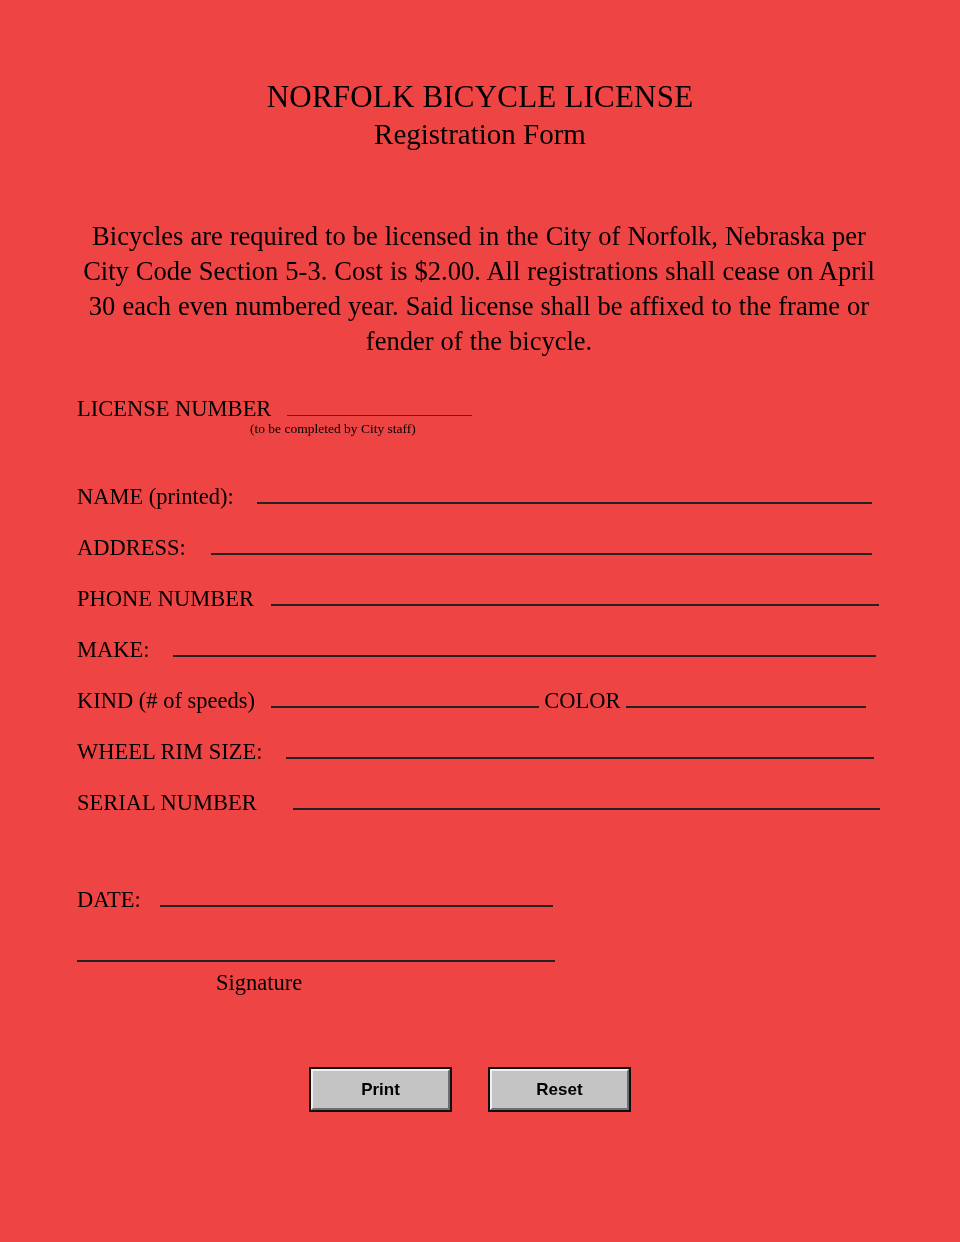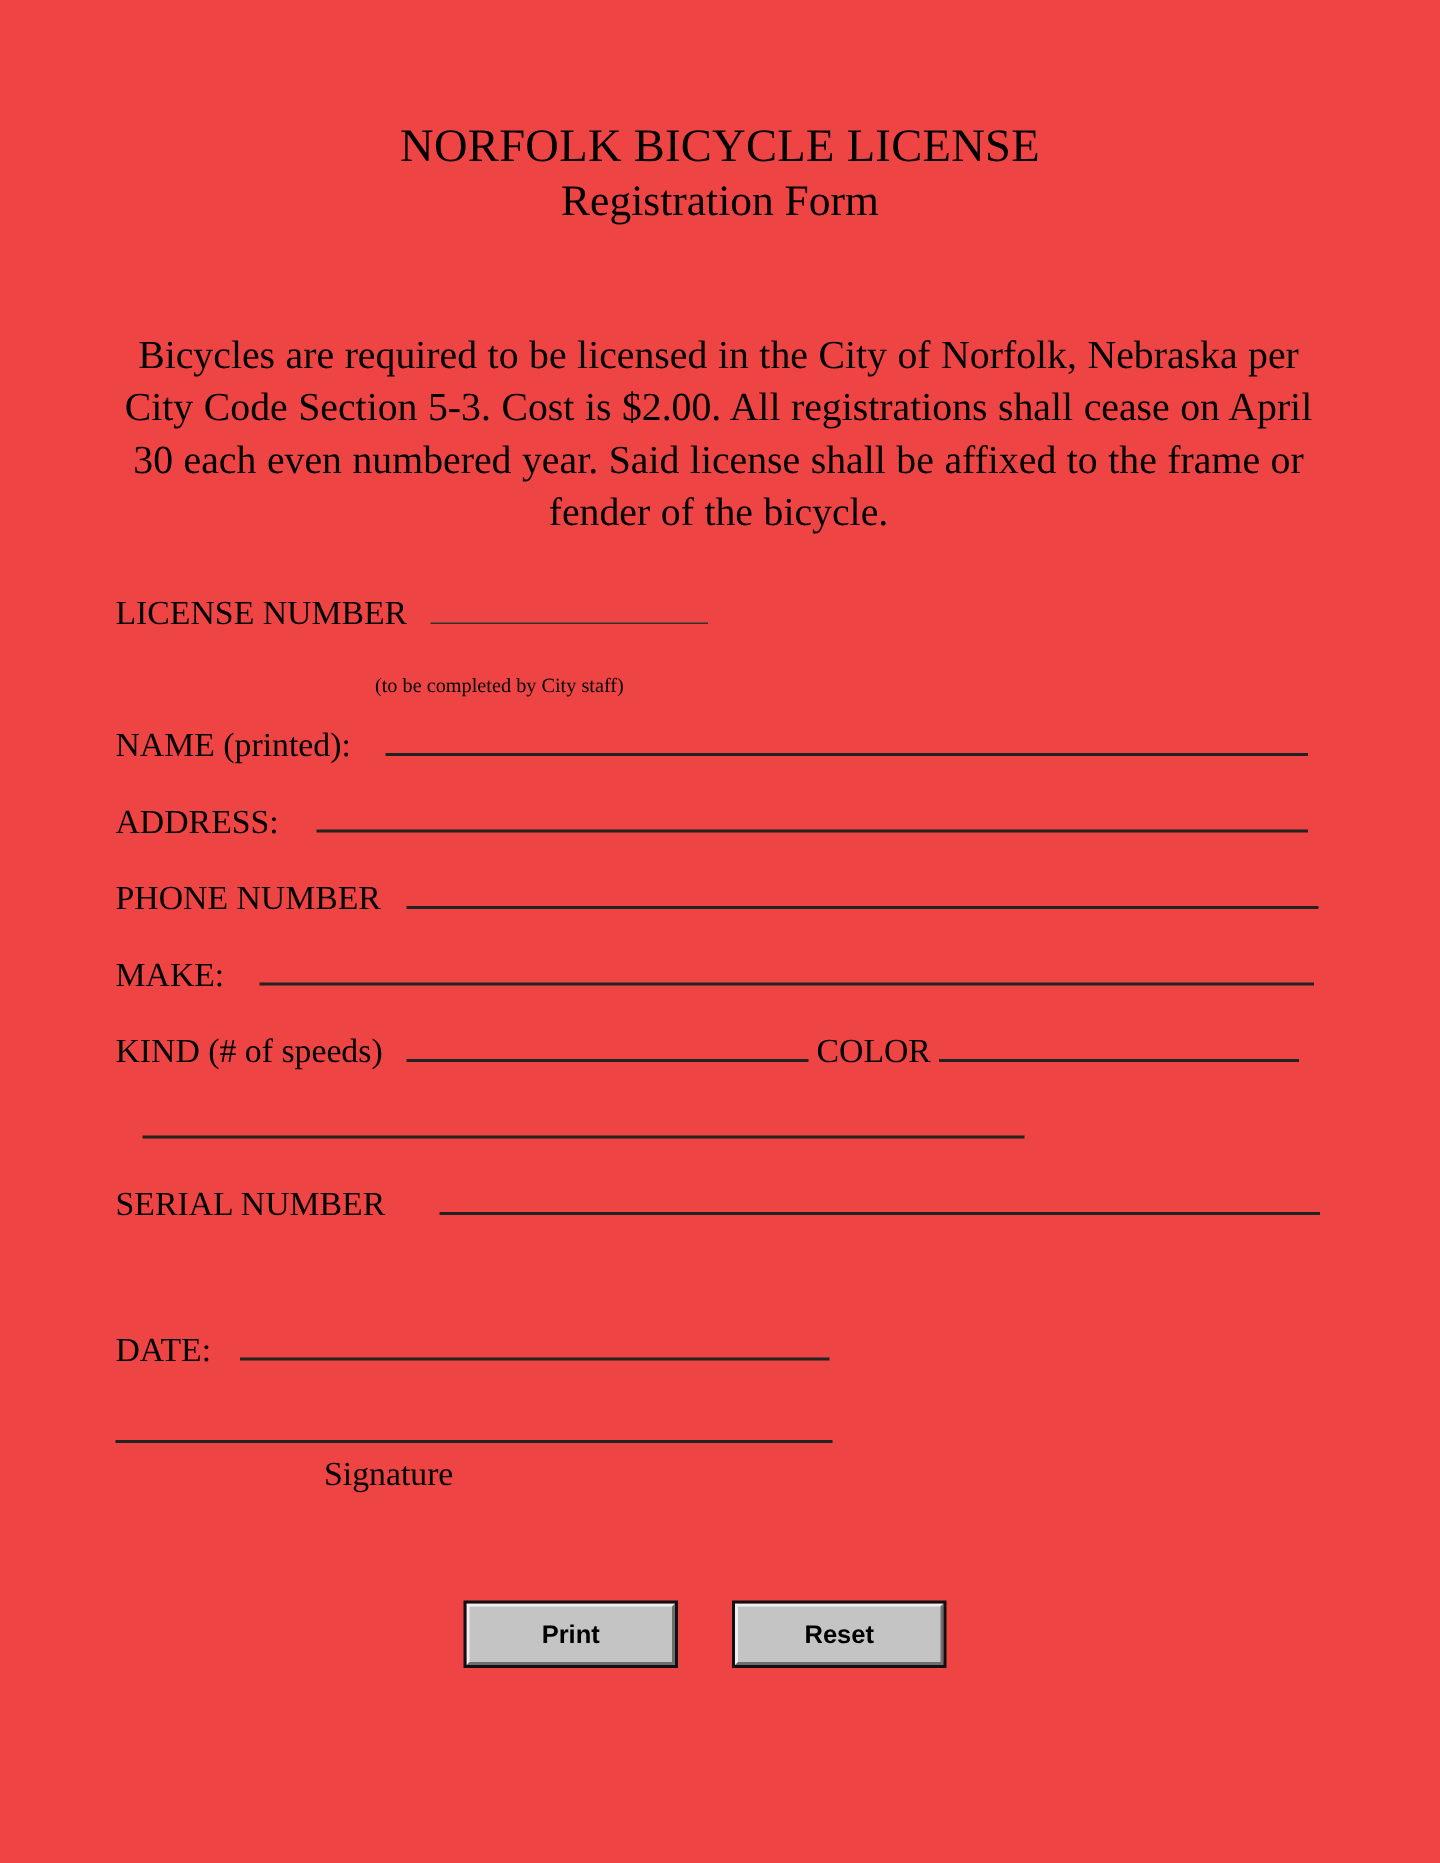--- a/index.html
+++ b/index.html
@@ -78,21 +78,20 @@
 
   
   #license-row { top: 394px; }
   #license-note {
     position: absolute;
     left: 250px;
     top: 420px;
     font-size: 13.5px;
     line-height: 18px;
     white-space: nowrap;
-    margin-top: 28px;
   }
 
   
   #signature-rule {
     position: absolute;
     left: 77px;
     top: 960px;
     width: 478px;
     border-bottom: 2px solid #222222;
     height: 0;
@@ -173,20 +172,21 @@
   </div>
 
   <div class="field-row" style="top:686px;">
     <span class="field-label">KIND (# of speeds)</span>
     <span class="rule" style="width:268px; margin-left:10px;"></span>
     <span class="field-label">COLOR</span>
     <span class="rule" style="width:240px;"></span>
   </div>
 
   <div class="field-row" style="top:737px;">
+    <span class="field-label">WHEEL RIM SIZE:</span>
     <span class="rule" style="width:588px; margin-left:18px;"></span>
   </div>
 
   <div class="field-row" style="top:788px;">
     <span class="field-label">SERIAL NUMBER</span>
     <span class="rule" style="width:587px; margin-left:31px;"></span>
   </div>
 
   <div class="field-row" style="top:885px;">
     <span class="field-label">DATE:</span>

